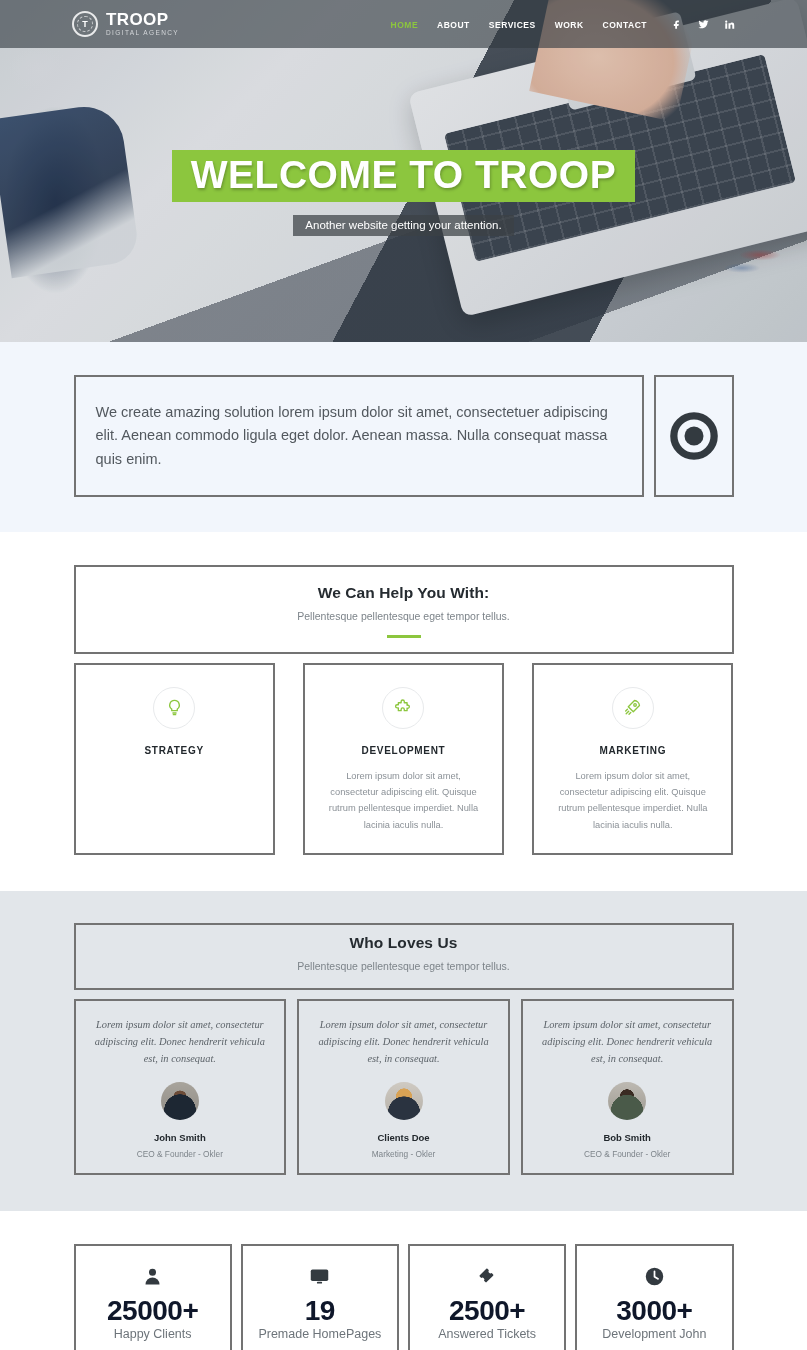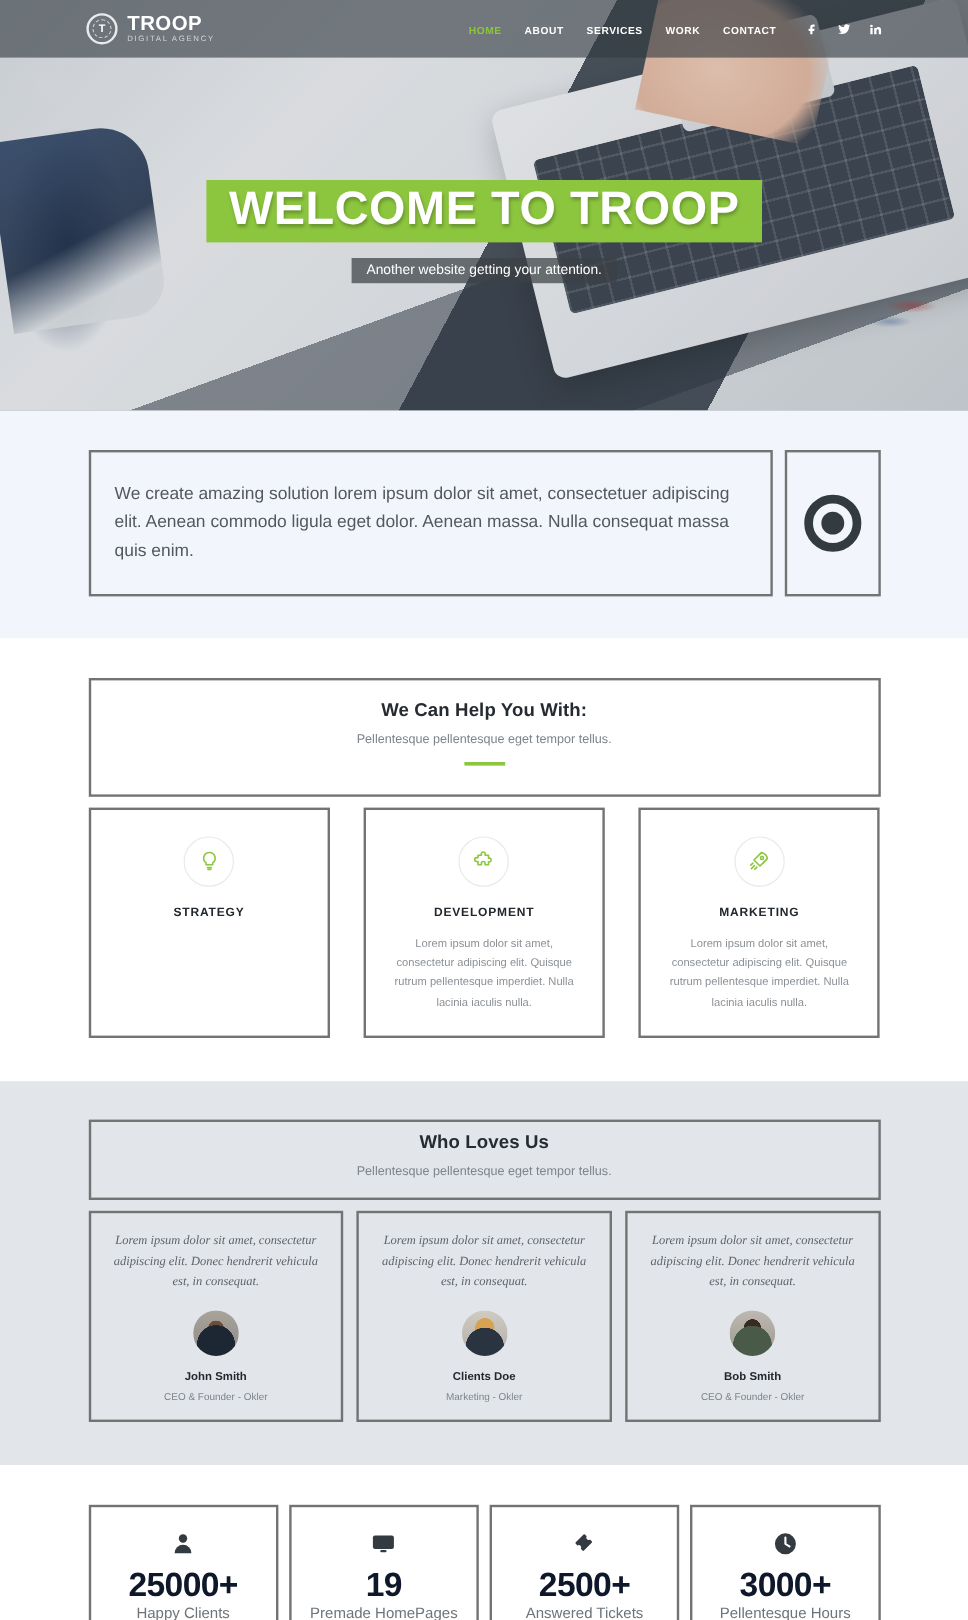--- a/index.html
+++ b/index.html
@@ -148,21 +148,21 @@
   }
   .intro-icon-box {
     width: 80px; display: flex; align-items: center; justify-content: center;
   }
   .intro-icon { width: 56px; height: 56px; }
   .intro-icon .o { fill: none; stroke: #333a40; stroke-width: 13; }
   .intro-icon .d { fill: #333a40; }
 
   
   .services { background: #ffffff; padding: 33px 0 36px; }
-  .sec-head { text-align: center; padding: 17px 0 24px; }
+  .sec-head { text-align: center; padding: 17px 0 14px; }
   .sec-title {
     font-size: 15.5px; font-weight: bold; color: #252b30; letter-spacing: .1px;
   }
   .sec-sub { font-size: 10.5px; color: #7d848a; margin-top: 8px; }
   .sec-rule {
     width: 34px; height: 2.5px; background: #8cc63e; margin: 13px auto 0;
   }
   .cards { display: flex; gap: 28px; margin-top: 9px; }
   .card { flex: 1; padding: 22px 16px 20px; text-align: center; background: #fff; }
   .card-icon-ring {
@@ -403,21 +403,21 @@
 
         </div>
 
         <div class="s-card rbox">
           <div class="s-icon">
             <svg viewBox="0 0 24 24">
                 <path d="M12 2a10 10 0 1 0 0 20 10 10 0 0 0 0-20zm0 3a1 1 0 0 1 1 1v5.6l3.3 2a1 1 0 1 1-1 1.7l-3.8-2.3A1 1 0 0 1 11 12V6a1 1 0 0 1 1-1z"></path>
               </svg>
           </div>
           <div class="s-num">3000+</div>
-          <div class="s-label">Pellentesque Hours</div>
+          <div class="s-label">Development John</div>
 
         </div>
 
       </div>
     </div>
   </section>
 
 </div>
 
 </body></html>

